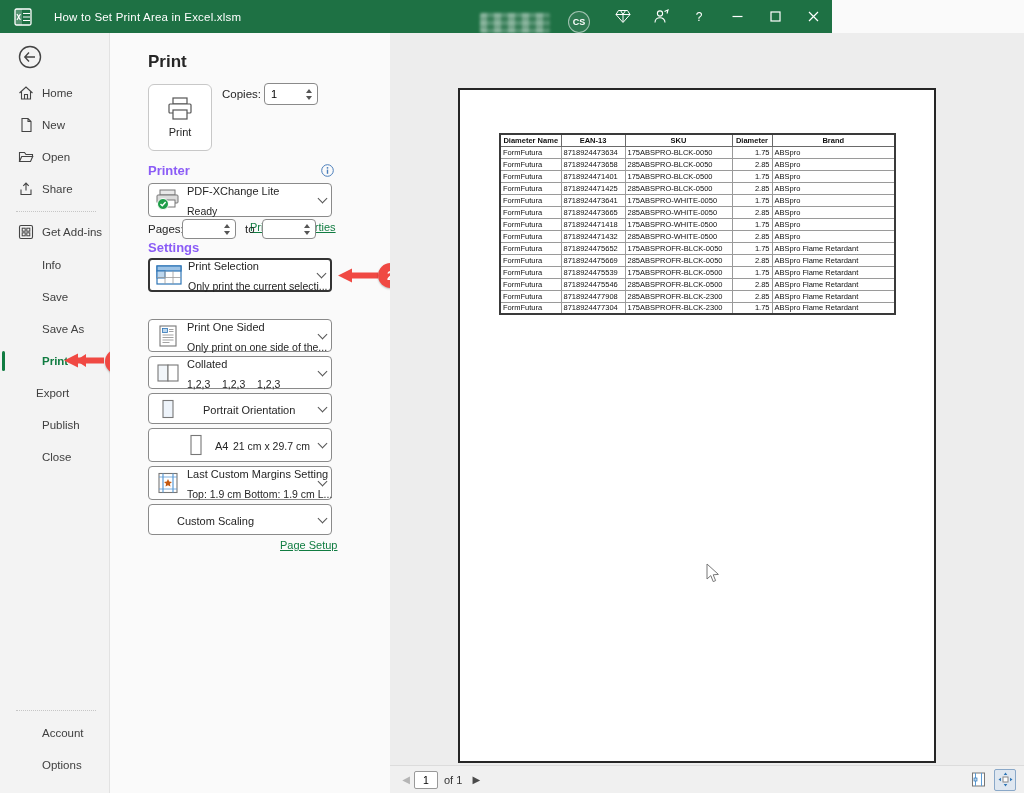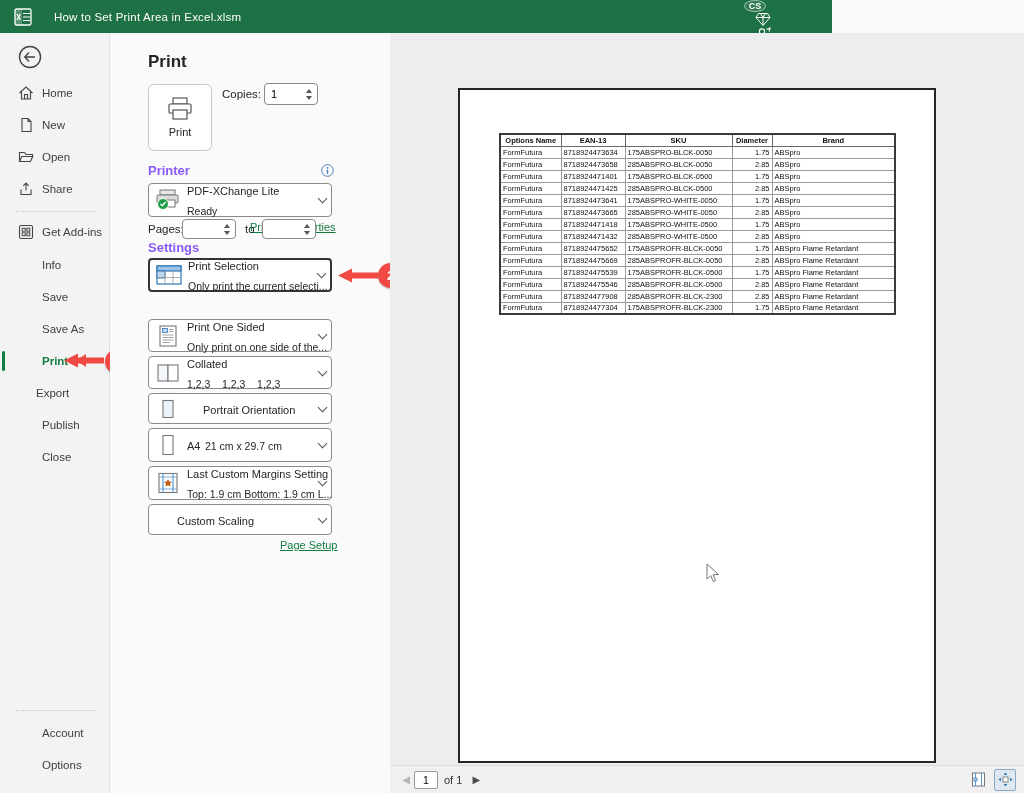--- a/index.html
+++ b/index.html
@@ -3,21 +3,21 @@
 <meta charset="utf-8">
 <style>
   * { margin:0; padding:0; box-sizing:border-box; }
   html,body { width:1024px; height:793px; font-family:"Liberation Sans", sans-serif; }
   #app { position:relative; width:1024px; height:793px; background:#fafafa; overflow:hidden; }
 
   
   .titlebar { position:absolute; left:0; top:0; width:832px; height:33px; background:#1e7144; display:flex; align-items:center; color:#fff; }
   .tb-appicon { margin-left:14px; width:18px; height:18px; }
   .tb-title { margin-left:22px; font-size:11.5px; letter-spacing:.2px; }
-  .tb-right { position:absolute; right:0; top:0; height:33px; display:flex; align-items:flex-start;flex-direction:column; }
+  .tb-right { position:absolute; right:0; top:0; height:33px; display:flex; align-items:flex-end; }
   .tb-redacted { width:70px; height:20px; margin-right:18px; border-radius:2px; filter:blur(1.5px);
      background: repeating-linear-gradient(90deg, rgba(255,255,255,.38) 0 7px, rgba(255,255,255,.10) 7px 14px),
                  repeating-linear-gradient(0deg, rgba(255,255,255,.18) 0 4px, rgba(0,0,0,.05) 4px 8px); }
   .tb-avatar { width:22px; height:22px; border-radius:50%; background:#2f7a52; border:1.5px solid rgba(255,255,255,.55);
      display:flex; align-items:center; justify-content:center; font-size:9px; font-weight:bold; margin-right:14px; }
   .tb-btn { width:38px; height:33px; display:flex; align-items:center; justify-content:center; font-size:12px; cursor:default; }
   .tb-btn svg { display:block; }
 
   
   .sidebar { position:absolute; left:0; top:33px; width:110px; height:760px; background:#f3f3f3; border-right:1px solid #e2e2e2; }
@@ -346,21 +346,21 @@
         <svg width="16" height="20" viewBox="0 0 16 20">
             <rect x="3" y="1.5" width="10" height="17" fill="#eef4fb" stroke="#777" stroke-width="1.1"></rect>
           </svg>
       </span>
       <span class="txt"><span class="t1">Portrait Orientation</span></span>
       <span class="caret">
           <span class="chev"></span>
         </span>
     </div>
 
-    <div class="dd" style="top:395px; height:34px;">
+    <div class="dd" style="top:395px; height:34px;padding-left:28px;">
       <span class="ic">
         <svg width="16" height="22" viewBox="0 0 16 22">
             <rect x="3" y="1.5" width="10" height="19" fill="#fff" stroke="#777" stroke-width="1.1"></rect>
           </svg>
       </span>
       <span class="txt">
         <span class="t1">A4</span>
         <span class="t2">21 cm x 29.7 cm</span>
       </span>
       <span class="caret">
@@ -394,21 +394,21 @@
     </div>
 
     <a class="green-link" style="left:170px; top:506px;">Page Setup</a>
   </div>
 
   <div class="preview">
     <div class="page">
       <table class="sheet-table">
         <thead>
           <tr>
-            <th class="col-pn">Options Name</th>
+            <th class="col-pn">Diameter Name</th>
             <th class="col-ean">EAN-13</th>
             <th class="col-sku">SKU</th>
             <th class="col-dia">Diameter</th>
             <th class="col-br">Brand</th>
           </tr>
         </thead>
         <tbody>
 
             <tr>
               <td class="col-pn">FormFutura</td>

